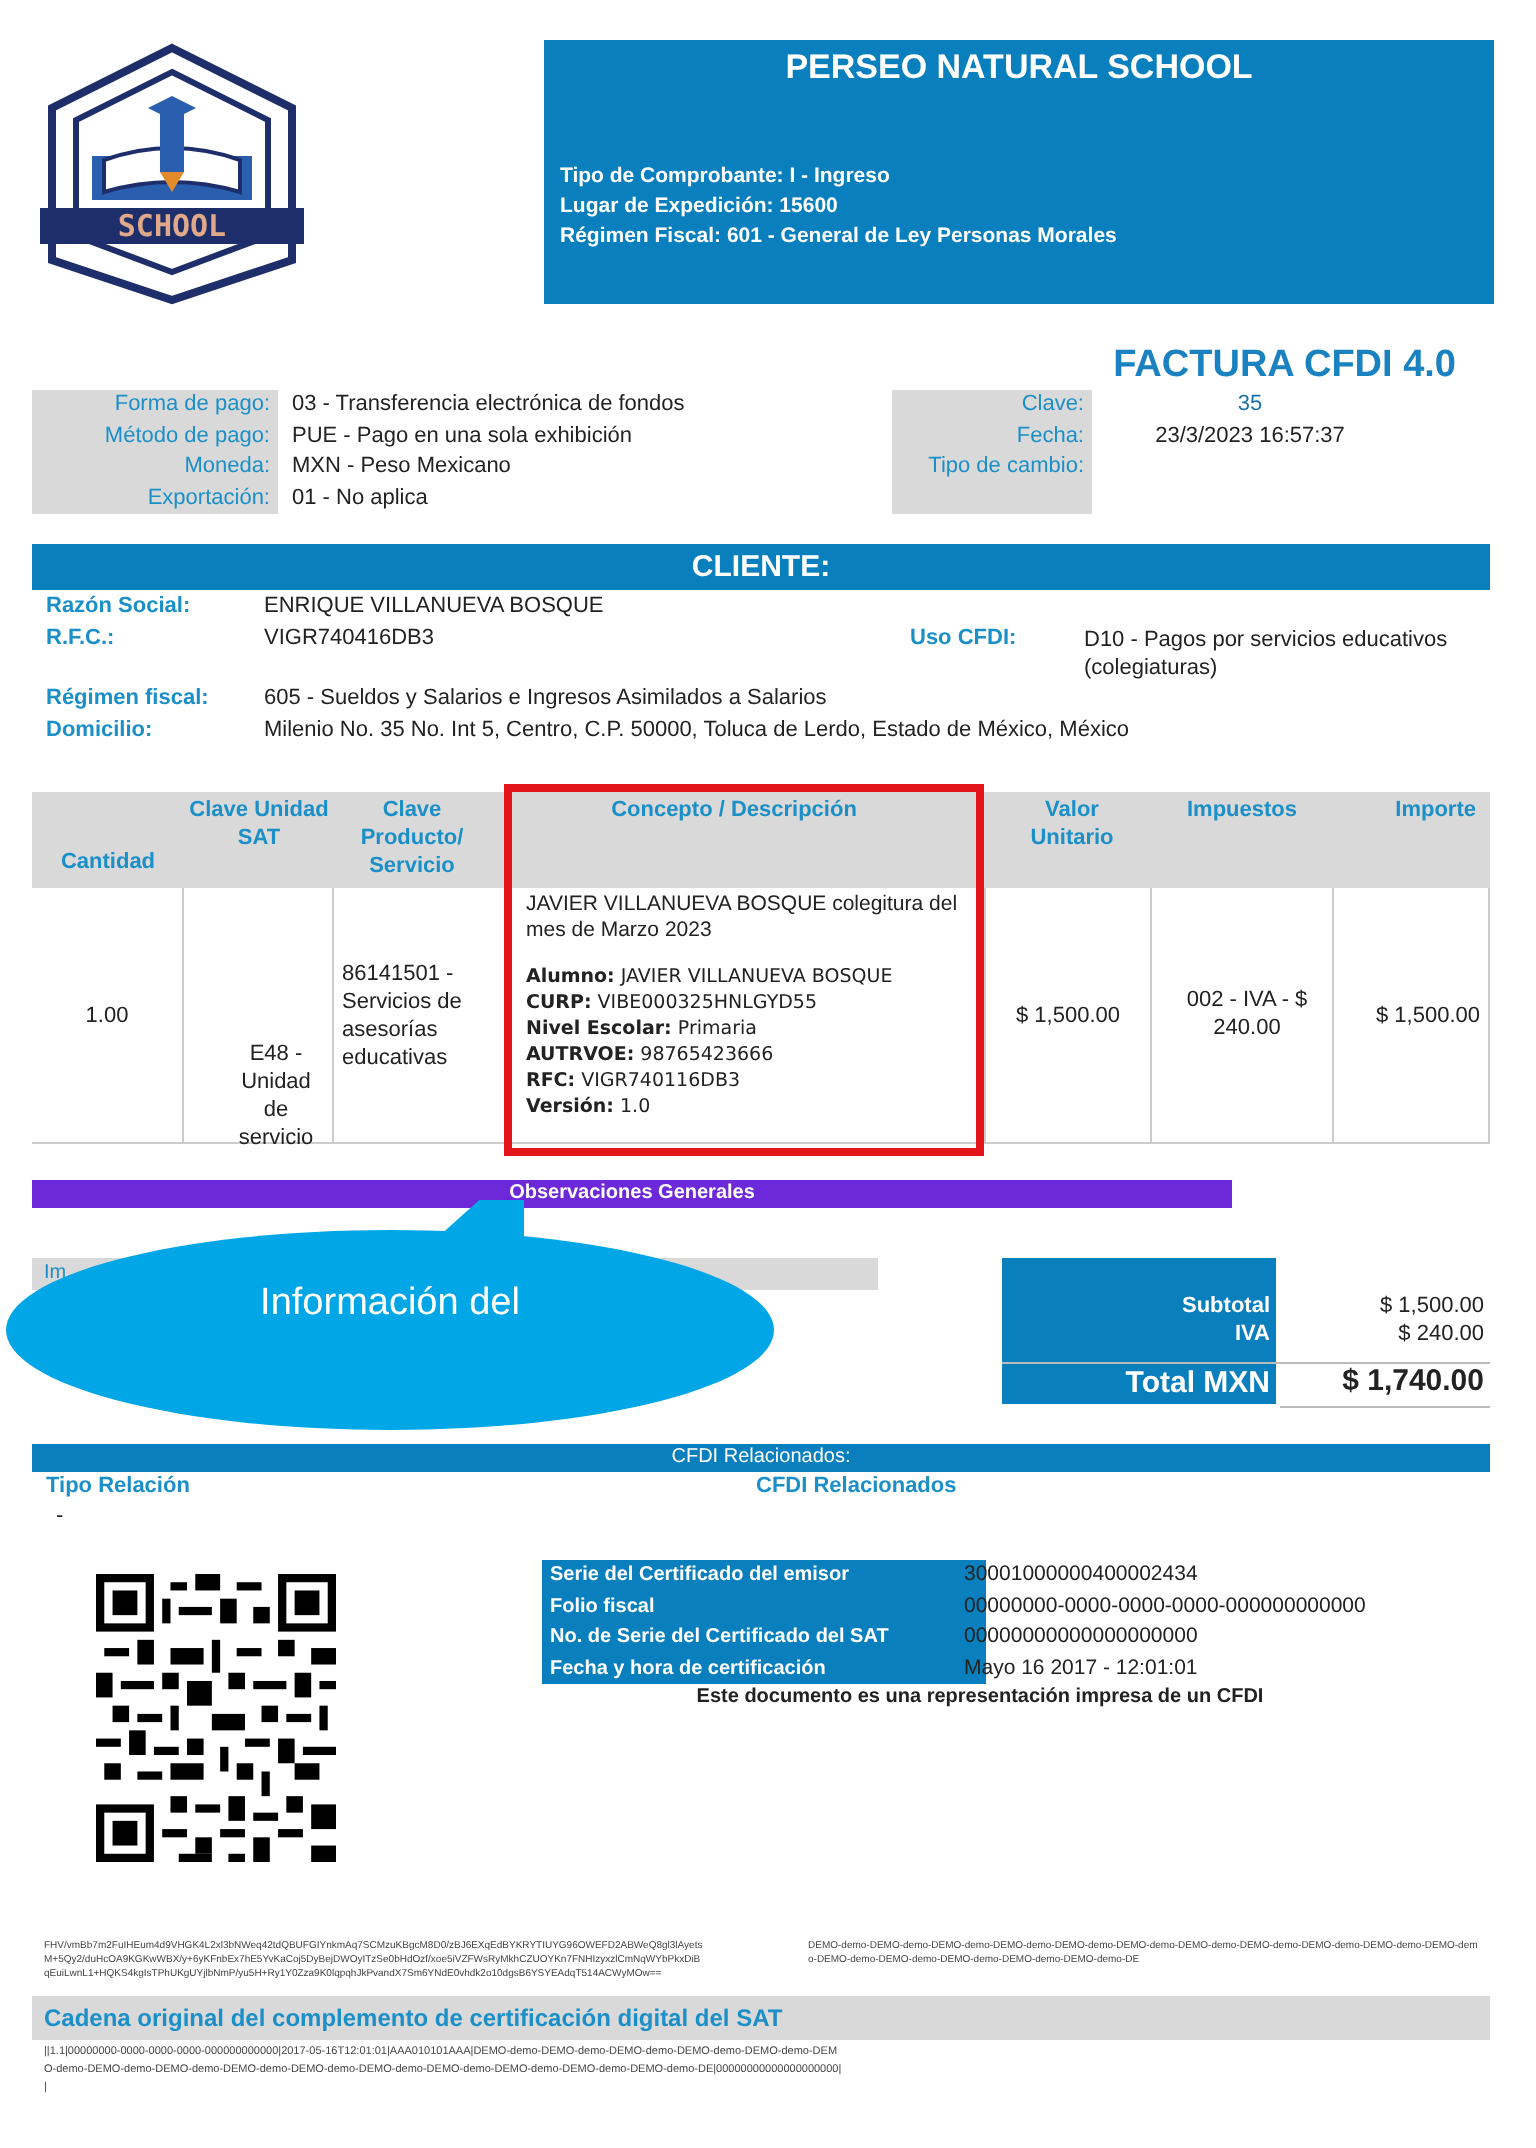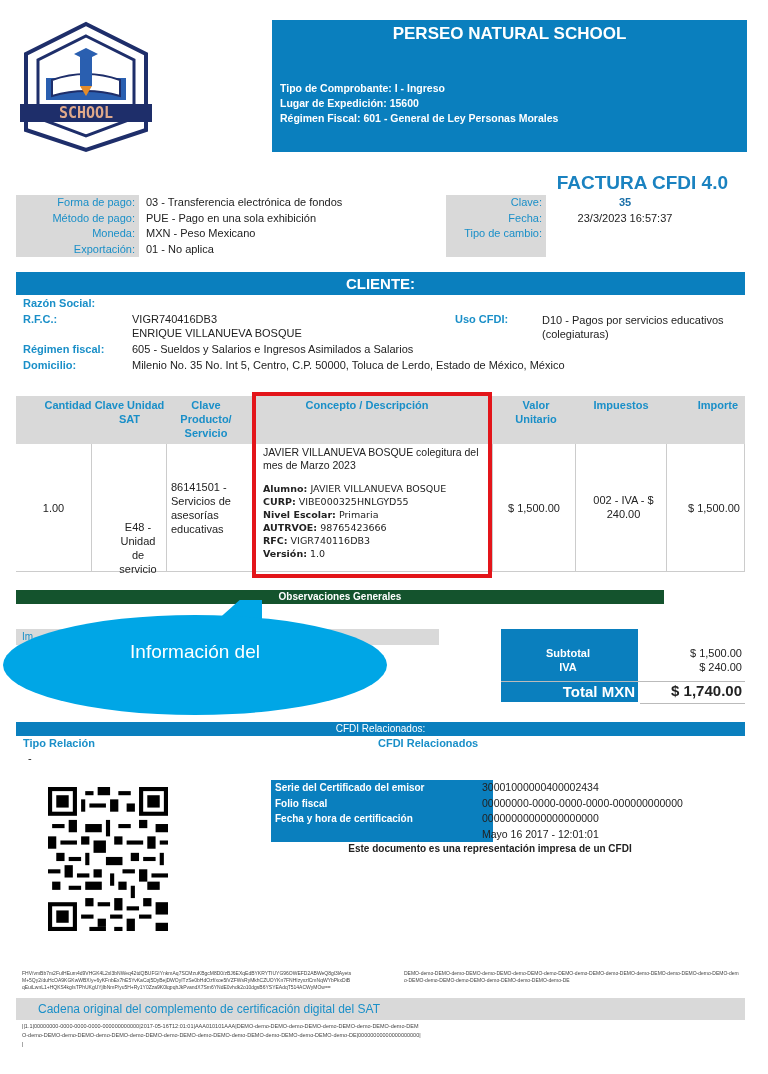--- a/index.html
+++ b/index.html
@@ -33,50 +33,50 @@
   .th { position: absolute; top: 2px; color: #1a8fc8; font-weight: bold; font-size: 11px; text-align: center; line-height: 14px; }
   #items-body { left: 16px; top: 444px; width: 729px; height: 128px; border-bottom: 1px solid #ccc; }
   .vline { position: absolute; top: 0; width: 1px; height: 128px; background: #ccc; }
   .td { position: absolute; font-size: 11px; text-align: center; line-height: 14px; color: #222; }
 
   #concept-box { left: 252px; top: 392px; width: 240px; height: 186px; border: 4px solid #e3151a; }
   #concept-text { left: 263px; top: 446px; width: 230px; font-size: 10.5px; line-height: 13px; color: #222; }
   #concept-text .sans { font-family: "DejaVu Sans", sans-serif; font-size: 9.5px; }
 
   
-  #obs-bar { left: 16px; top: 590px; width: 648px; height: 14px; background: #14532d; color: #fff; font-weight: bold; font-size: 10px; text-align: center; line-height: 14px; }
+  #obs-bar { left: 16px; top: 590px; width: 600px; height: 14px; background: #6d28d9; color: #fff; font-weight: bold; font-size: 10px; text-align: center; line-height: 14px; }
   #imp-bar { left: 16px; top: 629px; width: 423px; height: 16px; background: #d9d9d9; color: #1a8fc8; font-size: 10px; padding-left: 6px; line-height: 16px; }
 
   
   #callout { left: 0; top: 600px; width: 390px; height: 120px; }
   #callout-text { left: 40px; top: 638px; width: 310px; text-align: center; color: #fff; font-size: 19px; line-height: 27px; }
 
   
   #tot-blue { left: 501px; top: 629px; width: 137px; height: 73px; background: #0a7fbe; }
-  #tot-sub-lbl { left: 501px; top: 646px; width: 134px; text-align: center; color: #fff; font-weight: bold; font-size: 11px; line-height: 14px; }
+  #tot-sub-lbl { left: 501px; top: 646px; width: 134px; text-align: right; color: #fff; font-weight: bold; font-size: 11px; line-height: 14px; }
   #tot-sub-val { left: 640px; top: 646px; width: 102px; text-align: right; font-size: 11px; line-height: 14px; }
   #tot-line { left: 501px; top: 681px; width: 244px; height: 1px; background: #bbb; }
   #tot-total-lbl { left: 501px; top: 683px; width: 134px; text-align: right; color: #fff; font-weight: bold; font-size: 15px; }
   #tot-total-val { left: 640px; top: 682px; width: 102px; text-align: right; font-weight: bold; font-size: 15px; }
   #tot-line2 { left: 640px; top: 703px; width: 105px; height: 1px; background: #bbb; }
 
   
   #rel-bar { left: 16px; top: 722px; width: 729px; height: 14px; background: #0a7fbe; color: #fff; font-weight: normal; font-size: 10px; text-align: center; line-height: 14px; }
 
   
   #cert-labels { left: 255px; top: 780px; width: 222px; height: 62px; background: #0a7fbe; color: #fff; font-weight: bold; font-size: 10px; line-height: 15.5px; padding-left: 4px; margin-left: 16px; }
   #cert-values { left: 482px; top: 780px; font-size: 10.5px; line-height: 15.5px; color: #222; }
   #cert-note { left: 255px; top: 843px; width: 470px; text-align: center; font-weight: bold; font-size: 10px; }
 
   #qr { left: 48px; top: 787px; width: 120px; height: 144px; }
 
   
   .sello-bar { background: #d9d9d9; color: #1a8fc8; font-weight: bold; font-size: 11.5px; height: 14px; line-height: 14px; padding-left: 6px; margin-top: 44px; }
   .tiny { font-size: 5px; line-height: 7px; color: #444; word-break: break-all; }
-  #cadena-bar { left: 16px; top: 998px; width: 729px; height: 22px; background: #d9d9d9; color: #1a8fc8; font-weight: normal; font-size: 12px; line-height: 22px; padding-left: 22px; }
+  #cadena-bar { left: 16px; top: 998px; width: 729px; height: 22px; background: #d9d9d9; color: #1a8fc8; font-weight: bold; font-size: 12px; line-height: 22px; padding-left: 6px; }
   #cadena-text { left: 22px; top: 1022px; width: 400px; font-size: 5.5px; line-height: 9px; color: #444; word-break: break-all; }
 </style>
 </head>
 <body>
 
 <div id="logo" class="abs">
   <svg width="140" height="135" viewBox="0 0 140 135">
     <polygon points="70,6 130,36 130,112 70,132 10,112 10,36" fill="none" stroke="#1e2e6a" stroke-width="4"></polygon>
     <polygon points="70,18 118,42 118,100 70,118 22,100 22,42" fill="none" stroke="#1e2e6a" stroke-width="3"></polygon>
     <rect x="30" y="60" width="80" height="22" fill="#2a5fb0"></rect>
@@ -111,40 +111,40 @@
   <div>PUE -  Pago en una sola exhibición</div>
   <div>MXN - Peso Mexicano</div>
   <div>01 - No aplica</div>
 </div>
 <div id="folio-labels" class="abs gray">
   <div>Clave:</div>
   <div>Fecha:</div>
   <div>Tipo de cambio:</div>
 </div>
 <div id="folio-values" class="abs">
-  <div style="font-weight:bold;color:#1a6fa8;">35</div>
+  <div style="font-weight:normal;color:#1a6fa8;">35</div>
   <div>23/3/2023 16:57:37</div>
   <div></div>
 </div>
 
 <div id="cliente-bar" class="abs">CLIENTE:</div>
 
 <div class="abs clbl" style="left:23px;top:297px;">Razón Social:</div>
-<div class="abs cval" style="left:132px;top:297px;margin-top:30px;">ENRIQUE VILLANUEVA BOSQUE</div>
+<div class="abs cval" style="left:132px;top:297px;">ENRIQUE VILLANUEVA BOSQUE</div>
 <div class="abs clbl" style="left:23px;top:313px;">R.F.C.:</div>
 <div class="abs cval" style="left:132px;top:313px;">VIGR740416DB3</div>
 <div class="abs clbl" style="left:455px;top:313px;">Uso CFDI:</div>
 <div class="abs cval" style="left:542px;top:313px;width:205px;line-height:14px;">D10 - Pagos por servicios educativos (colegiaturas)</div>
 <div class="abs clbl" style="left:23px;top:343px;">Régimen fiscal:</div>
 <div class="abs cval" style="left:132px;top:343px;">605 - Sueldos y Salarios e Ingresos Asimilados a Salarios</div>
 <div class="abs clbl" style="left:23px;top:359px;">Domicilio:</div>
 <div class="abs cval" style="left:132px;top:359px;">Milenio No. 35 No. Int 5, Centro, C.P. 50000, Toluca de Lerdo, Estado de México, México</div>
 
 <div id="items-head" class="abs">
-  <div class="th" style="left:14px;width:76px;">Cantidad</div>
+  <div class="th" style="left:0;width:76px;margin-top:26px;">Cantidad</div>
   <div class="th" style="left:76px;width:75px;">Clave Unidad SAT</div>
   <div class="th" style="left:152px;width:76px;">Clave Producto/ Servicio</div>
   <div class="th" style="left:236px;width:230px;">Concepto / Descripción</div>
   <div class="th" style="left:485px;width:70px;">Valor Unitario</div>
   <div class="th" style="left:565px;width:80px;">Impuestos</div>
   <div class="th" style="left:650px;width:78px;text-align:right;padding-right:6px;">Importe</div>
 </div>
 <div id="items-body" class="abs">
   <div class="vline" style="left:75px;"></div>
   <div class="vline" style="left:150px;"></div>
@@ -271,20 +271,21 @@
       <rect x="22" y="31" width="3" height="1"></rect>
       <rect x="26" y="33" width="3" height="2"></rect>
     <rect x="10" y="34" width="4" height="1"></rect>
       <rect x="16" y="34" width="2" height="1"></rect>
   </g>
 </svg>
 
 <div id="cert-labels" class="abs">
   <div>Serie del Certificado del emisor</div>
   <div>Folio fiscal</div>
+  <div>No. de Serie del Certificado del SAT</div>
   <div>Fecha y hora de certificación</div>
 </div>
 <div id="cert-values" class="abs">
   <div>30001000000400002434</div>
   <div>00000000-0000-0000-0000-000000000000</div>
   <div>00000000000000000000</div>
   <div>Mayo 16 2017 - 12:01:01</div>
 </div>
 <div id="cert-note" class="abs">Este documento es una representación impresa de un CFDI</div>
 

